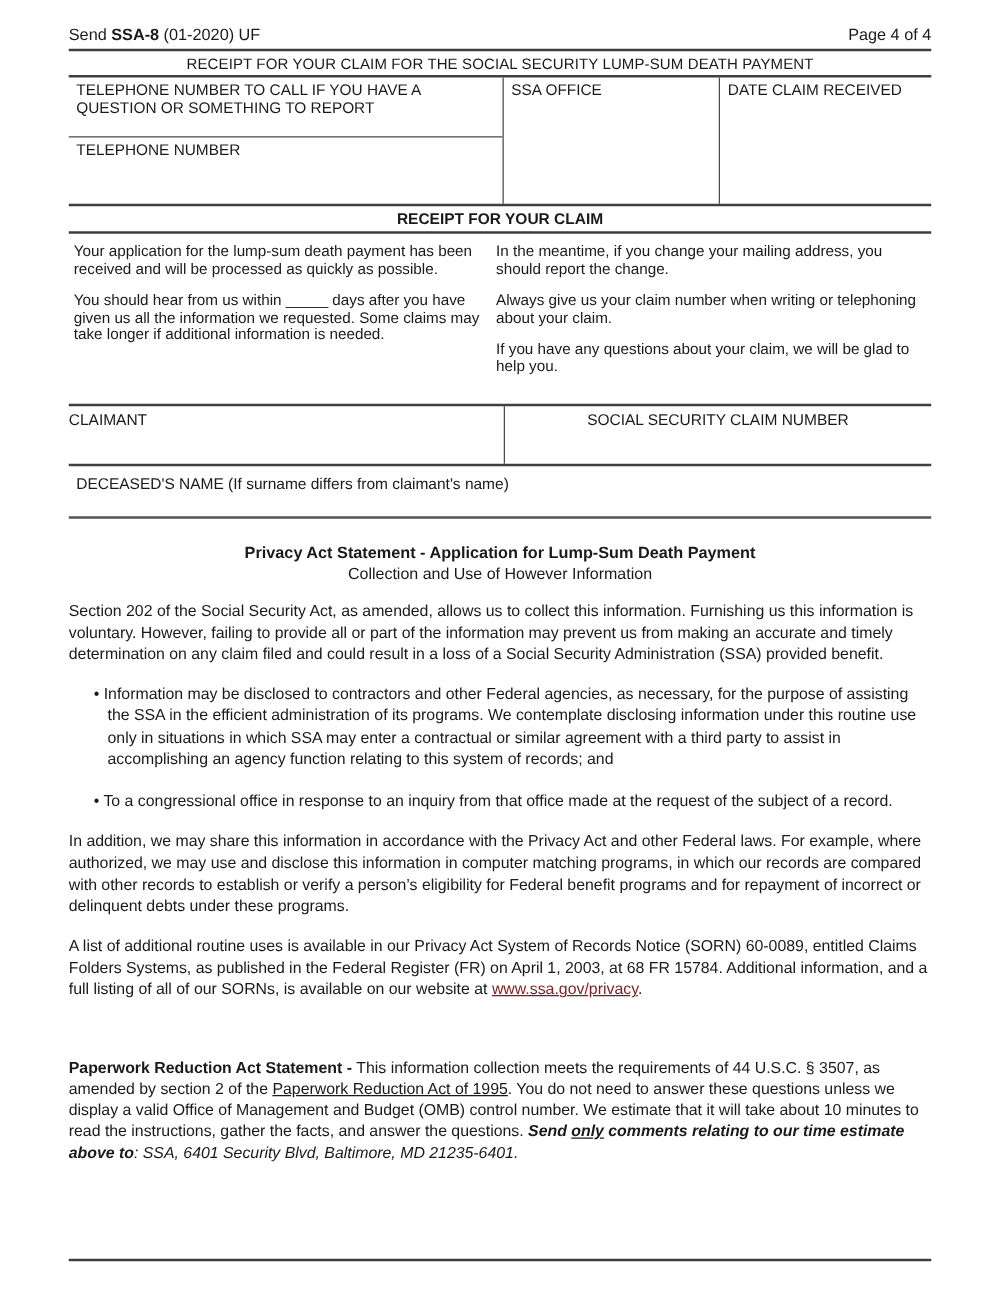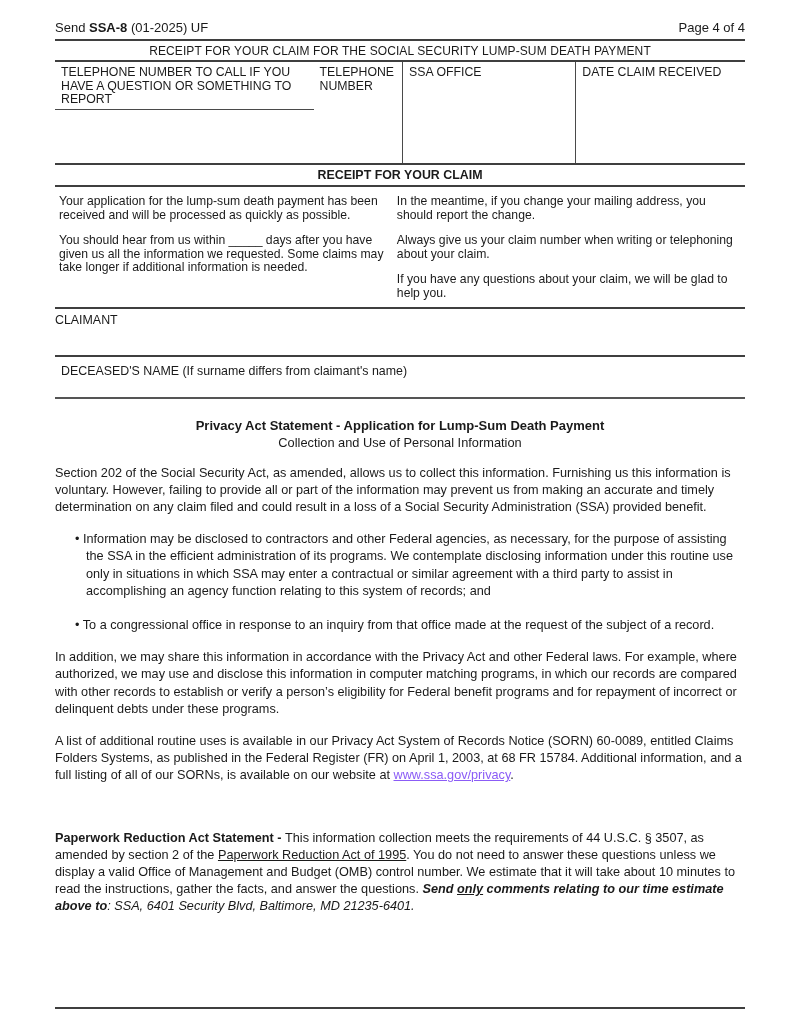--- a/index.html
+++ b/index.html
@@ -13,30 +13,30 @@
   .doc-header { display:flex; justify-content:space-between; align-items:flex-end; padding-top:20px; font-size:13px; }
   .bold { font-weight:700; }
 
   .rule-heavy { border-top:2px solid #3f3f3f; }
   .rule-1 { margin-top:4px; }
 
   .banner-title { text-align:center; font-weight:400; font-size:12px; padding:3px 0 2px; letter-spacing:0.1px; }
 
   
   .contact-table { border-top:2px solid #3f3f3f; border-bottom:2px solid #3f3f3f; display:flex; height:101px; font-size:12.3px; line-height:13.6px; }
-  .ct-c1 { width:50.3%; display:flex; flex-direction:row; box-sizing:border-box; }
+  .ct-c1 { width:50.3%; display:flex; flex-direction:column; box-sizing:border-box; }
   .ct-c1-top { height:48px; border-bottom:1px solid #4a4a4a; padding:4px 8px 0 6px; box-sizing:border-box; }
   .ct-c1-bot { flex:1; padding:4px 8px 0 6px; }
   .ct-c2 { width:25.1%; border-left:1px solid #4a4a4a; padding:4px 6px 0; box-sizing:border-box; }
   .ct-c3 { flex:1; border-left:1px solid #4a4a4a; padding:4px 6px 0; box-sizing:border-box; }
 
   .section-banner { text-align:center; font-weight:700; font-size:12.4px; padding:3px 0; }
 
   
-  .receipt-cols { display:flex; gap:10px; padding:8px 0 6px 4px; font-size:12.2px; line-height:13.6px; }
+  .receipt-cols { display:flex; gap:10px; padding:8px 0 22px 4px; font-size:12.2px; line-height:13.6px; }
   .col-left { width:48.5%; }
   .col-right { width:51.5%; }
   .receipt-cols p { margin:0 0 12px 0; }
   .receipt-cols p:last-child { margin-bottom:0; }
 
   
   .claim-table { border-top:2px solid #3f3f3f; border-bottom:2px solid #3f3f3f; display:flex; height:46px; font-size:12.4px; }
   .claim-cell-l { width:50.4%; padding-top:4px; box-sizing:border-box; }
   .claim-cell-r { flex:1; border-left:1px solid #4a4a4a; text-align:center; padding-top:4px; box-sizing:border-box; }
 
@@ -44,40 +44,40 @@
 
   
   .privacy-title { margin-top:19px; text-align:center; font-weight:700; font-size:13px; }
   .privacy-subtitle { text-align:center; font-size:12.8px; margin-top:2px; }
   .body { font-size:12.7px; line-height:17.2px; }
   .body p { margin:15px 0 0; }
   .bullets { margin:15px 0 0; padding:0 0 0 20px; list-style:none; }
   .bullets li { padding-left:11px; text-indent:-11px; margin-top:17px; }
   .bullets li:first-child { margin-top:0; }
   .bullets li::before { content:"• "; }
-  .link { color:#8b5cf6; text-decoration:underline; cursor:pointer; }
+  .link { color:#7f1d1d; text-decoration:underline; cursor:pointer; }
 
   
   .paperwork { margin-top:45px; font-size:12.7px; line-height:17.2px; }
   .pw-bold { font-weight:700; }
   .pw-underline { text-decoration:underline; }
   .pw-bi { font-weight:700; font-style:italic; }
   .pw-bi-u { font-weight:700; font-style:italic; text-decoration:underline; }
   .pw-i { font-style:italic;margin-top:28px; }
 
   .bottom-rule { position:absolute; left:55px; width:690px; top:1007px; border-top:2px solid #3f3f3f; }
 </style>
 </head>
 <body>
 
 <div class="page">
   <div class="content">
 
     <div class="doc-header">
-      <div><span>Send </span><span class="bold">SSA-8</span><span> (01-2025) UF</span></div>
+      <div><span>Send </span><span class="bold">SSA-8</span><span> (01-2020) UF</span></div>
       <div>Page 4 of 4</div>
     </div>
 
     <div class="rule-heavy rule-1"></div>
 
     <div class="banner-title">RECEIPT FOR YOUR CLAIM FOR THE SOCIAL SECURITY LUMP-SUM DEATH PAYMENT</div>
 
     <div class="contact-table">
       <div class="ct-c1">
         <div class="ct-c1-top">
@@ -107,28 +107,31 @@
         <p>In the meantime, if you change your mailing address, you should report the change.</p>
         <p>Always give us your claim number when writing or telephoning about your claim.</p>
         <p>If you have any questions about your claim, we will be glad to help you.</p>
       </div>
     </div>
 
     <div class="claim-table">
       <div class="claim-cell-l">
         <span>CLAIMANT</span>
       </div>
+      <div class="claim-cell-r">
+        <span>SOCIAL SECURITY CLAIM NUMBER</span>
+      </div>
     </div>
 
     <div class="deceased-row">
       <span>DECEASED'S NAME (If surname differs from claimant's name)</span>
     </div>
 
     <div class="privacy-title">Privacy Act Statement - Application for Lump-Sum Death Payment</div>
-    <div class="privacy-subtitle">Collection and Use of Personal Information</div>
+    <div class="privacy-subtitle">Collection and Use of However Information</div>
 
     <div class="body">
       <p>Section 202 of the Social Security Act, as amended, allows us to collect this information. Furnishing us this information is voluntary. However, failing to provide all or part of the information may prevent us from making an accurate and timely determination on any claim filed and could result in a loss of a Social Security Administration (SSA) provided benefit.</p>
       <ul class="bullets">
         <li>Information may be disclosed to contractors and other Federal agencies, as necessary, for the purpose of assisting the SSA in the efficient administration of its programs. We contemplate disclosing information under this routine use only in situations in which SSA may enter a contractual or similar agreement with a third party to assist in accomplishing an agency function relating to this system of records; and</li>
         <li>To a congressional office in response to an inquiry from that office made at the request of the subject of a record.</li>
       </ul>
       <p>In addition, we may share this information in accordance with the Privacy Act and other Federal laws. For example, where authorized, we may use and disclose this information in computer matching programs, in which our records are compared with other records to establish or verify a person’s eligibility for Federal benefit programs and for repayment of incorrect or delinquent debts under these programs.</p>
       <p><span>A list of additional routine uses is available in our Privacy Act System of Records Notice (SORN) 60-0089, entitled Claims Folders Systems, as published in the Federal Register (FR) on April 1, 2003, at 68 FR 15784. Additional information, and a full listing of all of our SORNs, is available on our website at </span><span class="link">www.ssa.gov/privacy</span><span>.</span></p>
     </div>

